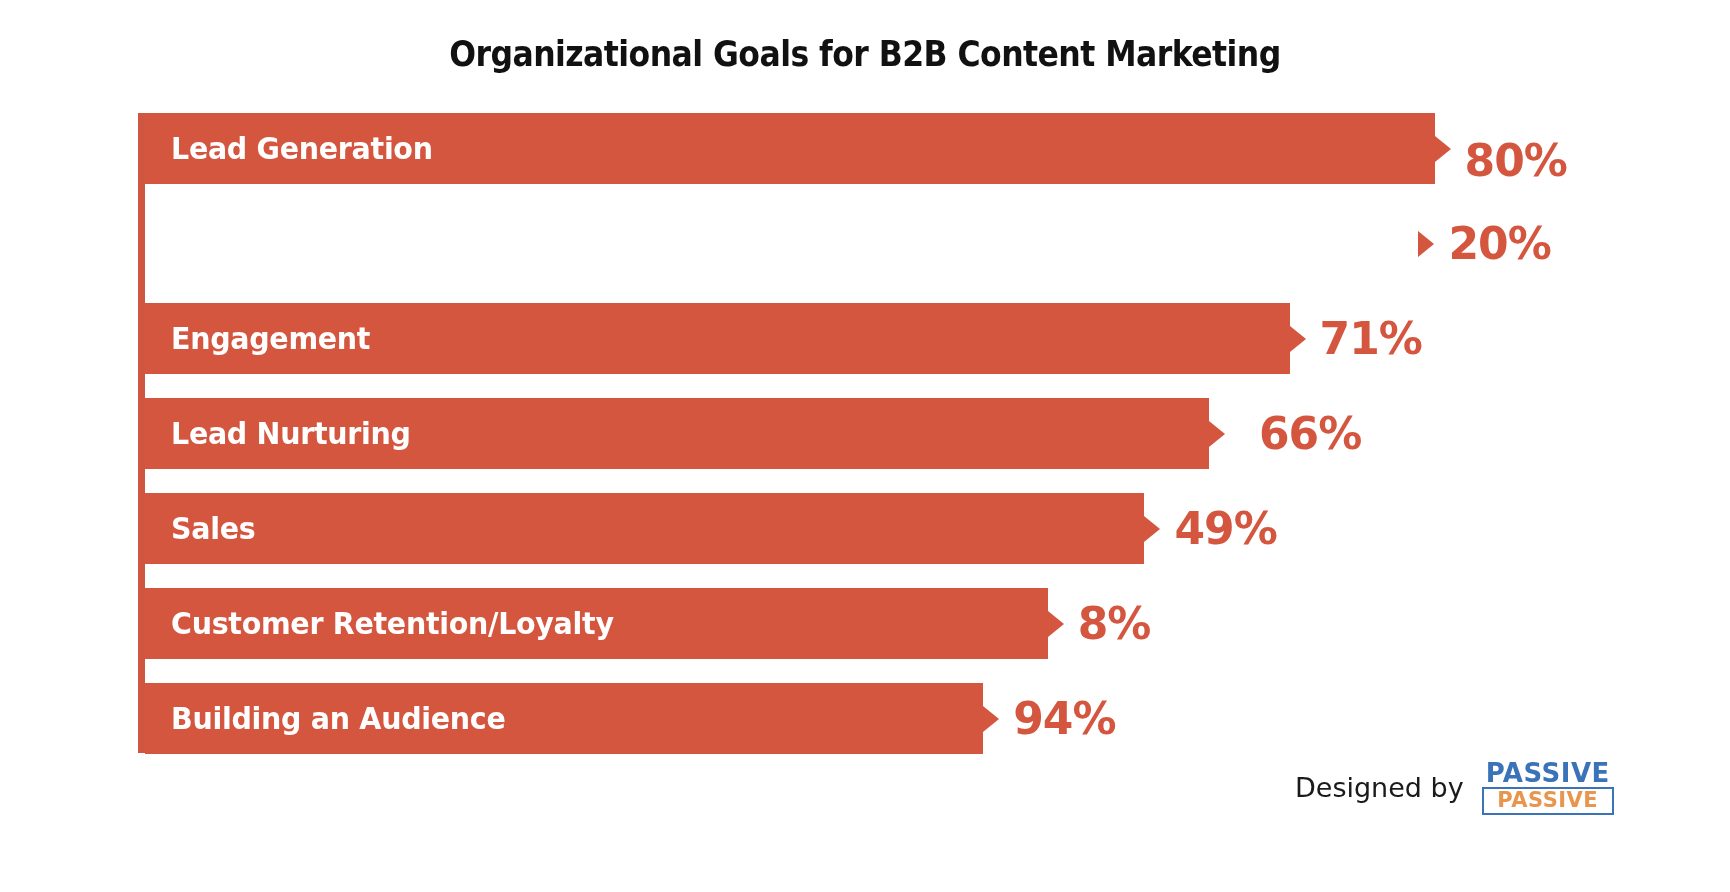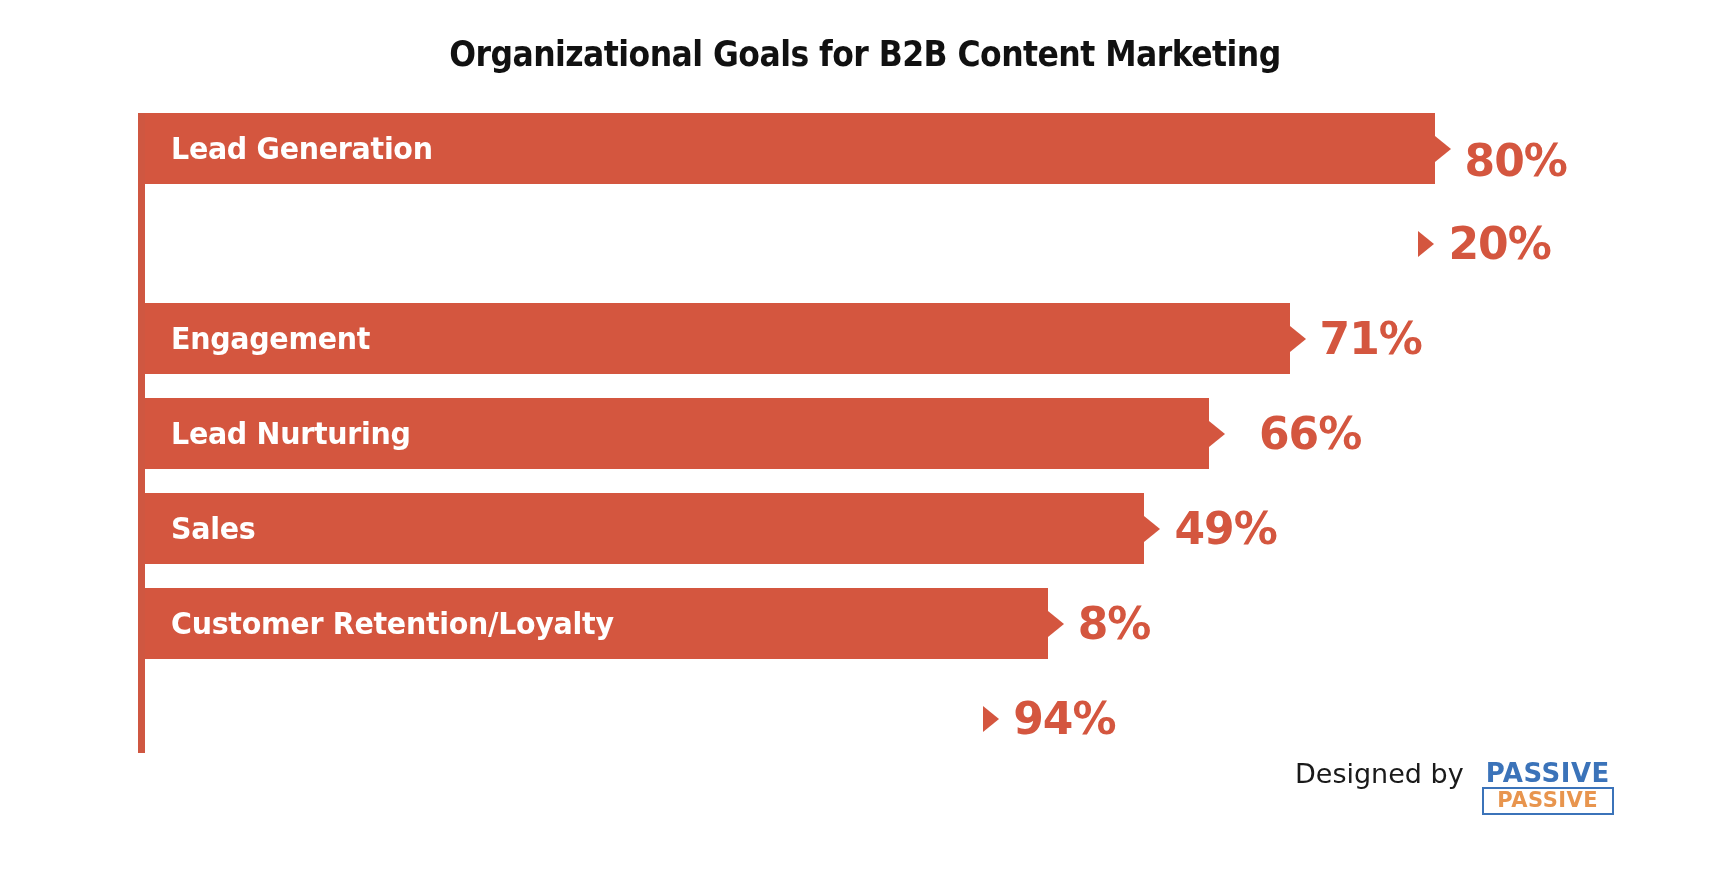--- a/index.html
+++ b/index.html
@@ -120,21 +120,21 @@
     white-space: nowrap;
     line-height: 1;
   }
 
   
   .credit {
     position: absolute;
     left: 1295px;
     top: 760px;
     display: flex;
-    align-items: flex-start;
+    align-items: center;
     gap: 18px;
   }
   .credit-text {
     font-family: "DejaVu Sans", "Liberation Sans", sans-serif;
     font-size: 27px;
     color: #1a1a1a;
     white-space: nowrap;
     line-height: 1;
   }
   .logo {
@@ -206,20 +206,23 @@
           <span class="bar-value" style="left: 1029.44px;">49%</span>
         </div>
         <div class="bar-row" style="top: 475px; width: 1553px;">
           <div class="bar" style="width: 902.72px;">
             <span class="bar-label">Customer Retention/Loyalty</span>
           </div>
           <div class="bar-point" style="left: 902.72px;"></div>
           <span class="bar-value" style="left: 932.72px;">8%</span>
         </div>
         <div class="bar-row" style="top: 570px; width: 1553px;">
+          <div class="bar" style="width: 838.24px;">
+            <span class="bar-label">Building an Audience</span>
+          </div>
           <div class="bar-point" style="left: 838.24px;"></div>
           <span class="bar-value" style="left: 868.24px;">94%</span>
         </div>
       </div>
   </div>
 
   <div class="credit">
     <span class="credit-text">Designed by</span>
     <span class="logo">
       <span class="logo-top">PASSIVE</span>

